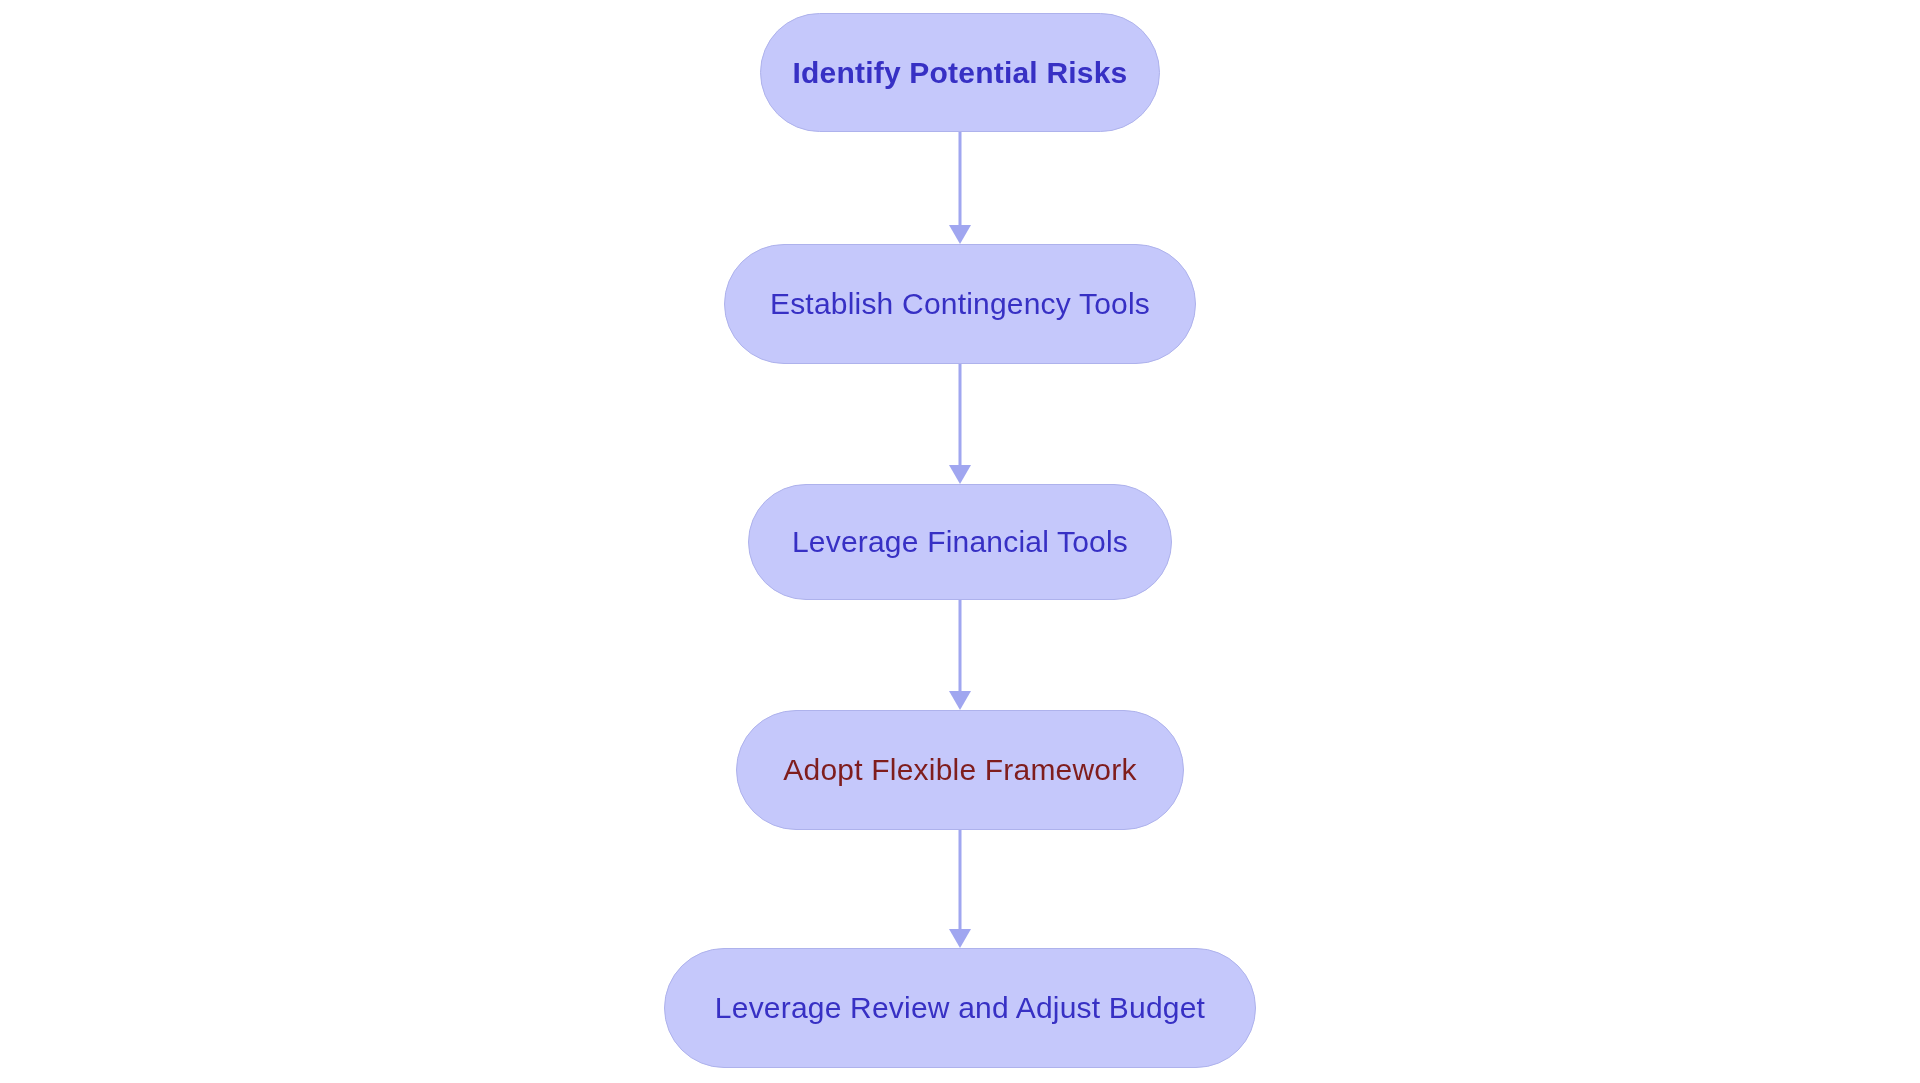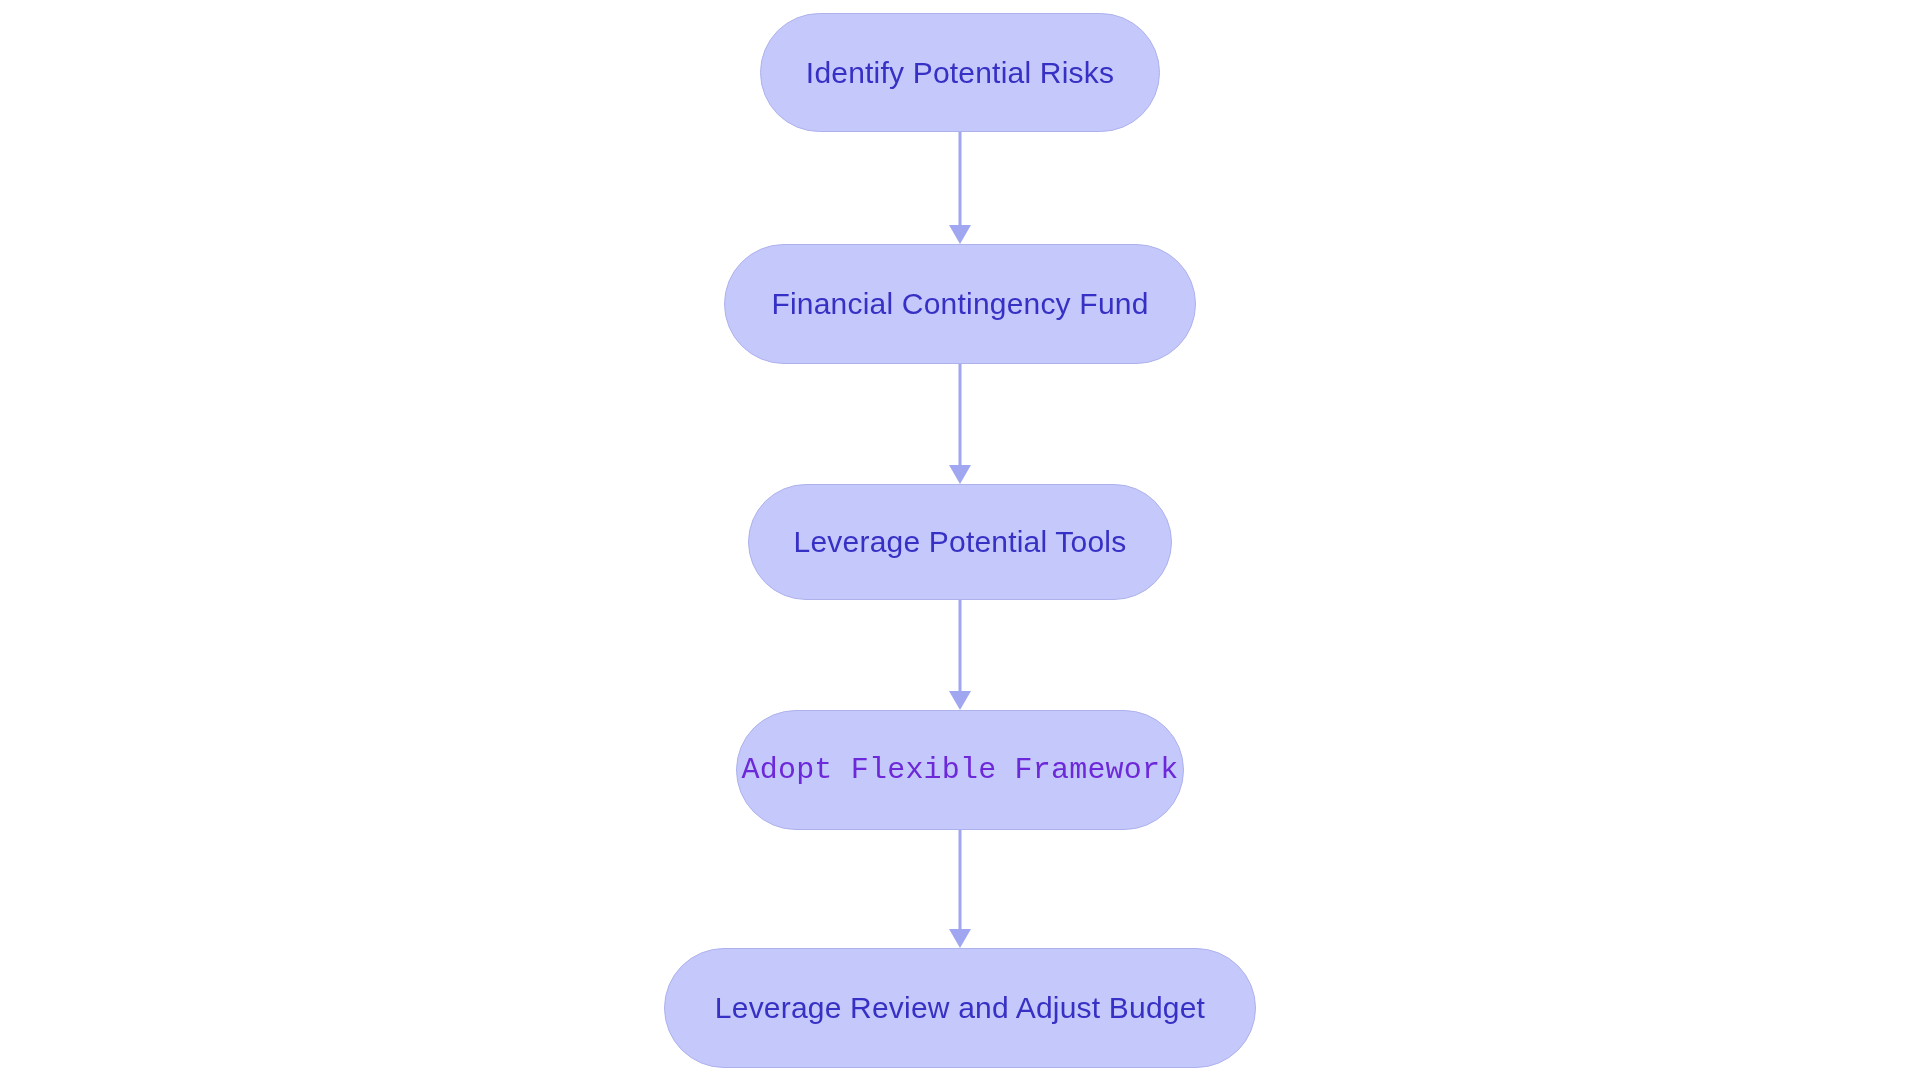--- a/index.html
+++ b/index.html
@@ -84,28 +84,28 @@
       <div class="connector-head" style="border-top-color: rgb(160, 166, 240);"></div>
     </div>
     <div class="flow-connector" style="left: 944px; top: 600px; width: 32px; height: 110px;">
       <div class="connector-line" style="height: 91px; background: rgb(160, 166, 240);"></div>
       <div class="connector-head" style="border-top-color: rgb(160, 166, 240);"></div>
     </div>
     <div class="flow-connector" style="left: 944px; top: 830px; width: 32px; height: 118px;">
       <div class="connector-line" style="height: 99px; background: rgb(160, 166, 240);"></div>
       <div class="connector-head" style="border-top-color: rgb(160, 166, 240);"></div>
     </div>
-    <div class="flow-node" style="left: 760px; top: 13px; width: 400px; height: 119px; background: rgb(197, 200, 251); border-color: rgb(174, 178, 236); color: rgb(55, 48, 196);">
+    <div class="flow-node" style="left: 760px; top: 13px; width: 400px; height: 119px; background: rgb(197, 200, 251); border-color: rgb(174, 178, 236); color: rgb(55, 48, 196); font-weight: bold;">
       <span class="node-label">Identify Potential Risks</span>
     </div>
     <div class="flow-node" style="left: 724px; top: 244px; width: 472px; height: 120px; background: rgb(197, 200, 251); border-color: rgb(174, 178, 236); color: rgb(55, 48, 196);">
-      <span class="node-label">Financial Contingency Fund</span>
+      <span class="node-label">Establish Contingency Tools</span>
     </div>
     <div class="flow-node" style="left: 748px; top: 484px; width: 424px; height: 116px; background: rgb(197, 200, 251); border-color: rgb(174, 178, 236); color: rgb(55, 48, 196);">
-      <span class="node-label">Leverage Potential Tools</span>
+      <span class="node-label">Leverage Financial Tools</span>
     </div>
-    <div class="flow-node" style="left: 736px; top: 710px; width: 448px; height: 120px; background: rgb(197, 200, 251); border-color: rgb(174, 178, 236); color: #6d28d9; font-family: Liberation Mono, monospace;">
+    <div class="flow-node" style="left: 736px; top: 710px; width: 448px; height: 120px; background: rgb(197, 200, 251); border-color: rgb(174, 178, 236); color: #7f1d1d;">
       <span class="node-label">Adopt Flexible Framework</span>
     </div>
     <div class="flow-node" style="left: 664px; top: 948px; width: 592px; height: 120px; background: rgb(197, 200, 251); border-color: rgb(174, 178, 236); color: rgb(55, 48, 196);">
       <span class="node-label">Leverage Review and Adjust Budget</span>
     </div>
   </div>
 
 </body></html>

